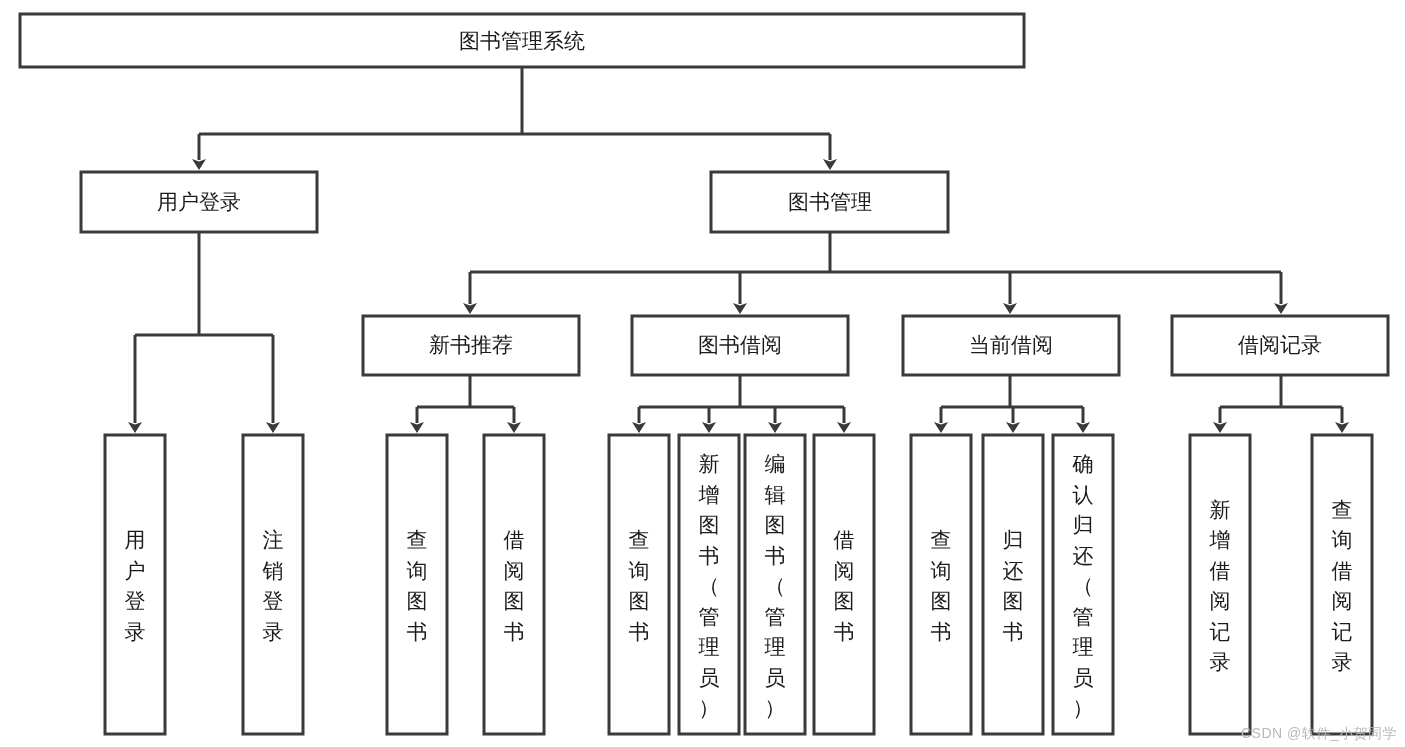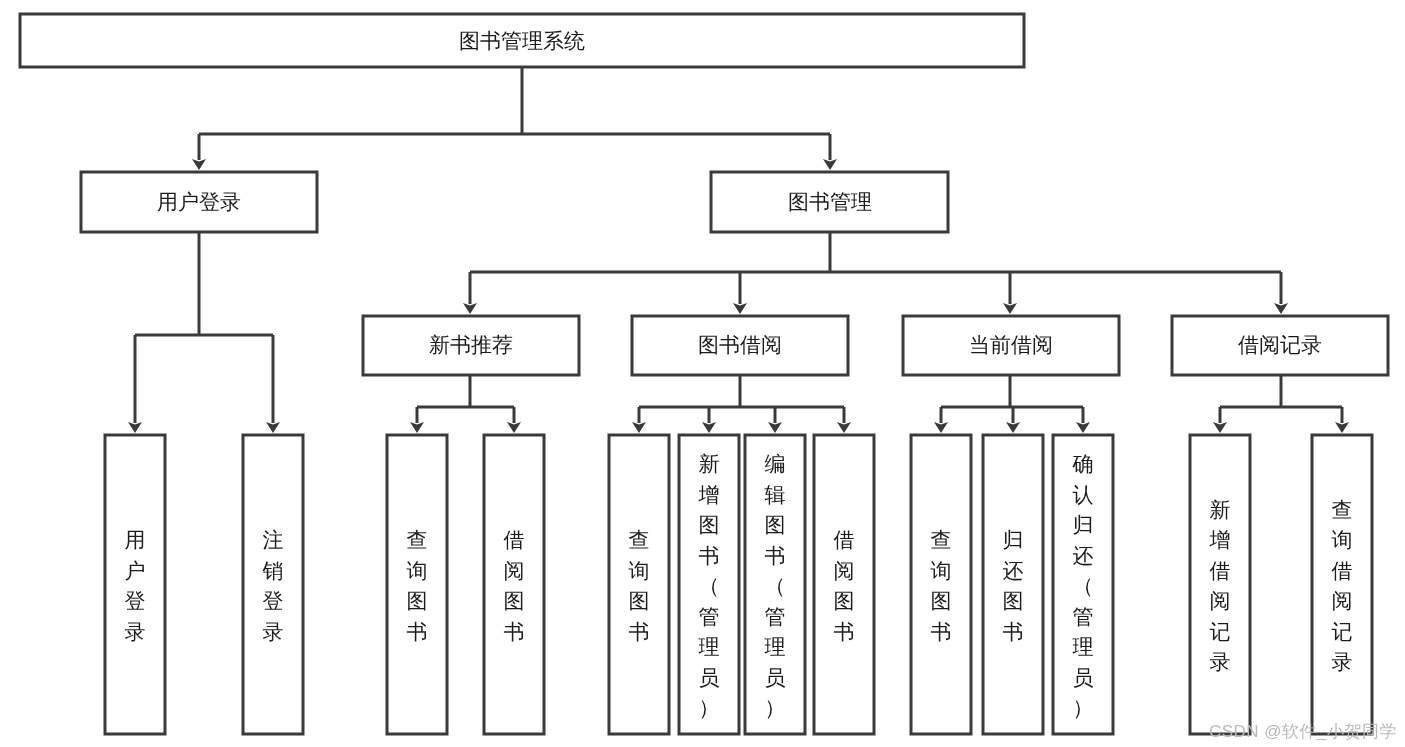--- a/index.html
+++ b/index.html
@@ -52,21 +52,21 @@
   }
   .arrow-head {
     fill: #3a3a3a;
     stroke: none;
   }
   .watermark {
     position: absolute;
     right: 8px;
     bottom: 4px;
     color: #b9b9b9;
-    font-size: 17px;
+    font-size: 14px;
     font-family: "Liberation Sans", "DejaVu Sans", sans-serif;
     white-space: nowrap;
     letter-spacing: 0.5px;
     pointer-events: none;
   }
 </style>
 </head>
 <body>
 
 <div id="diagram-root">

